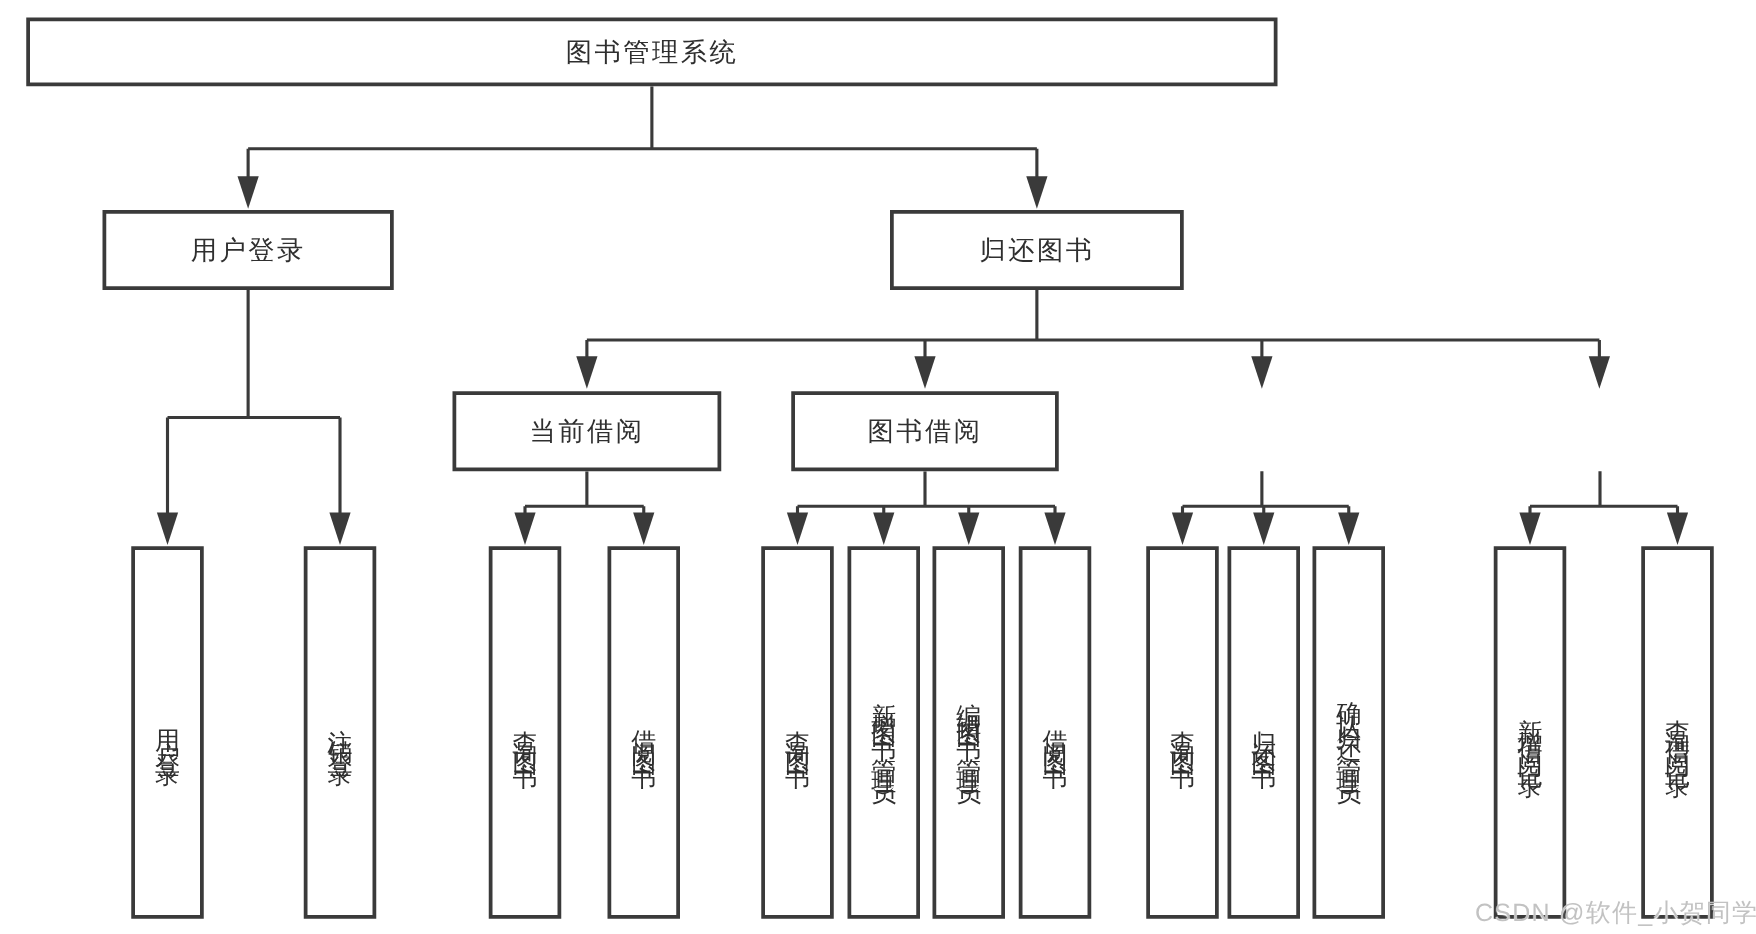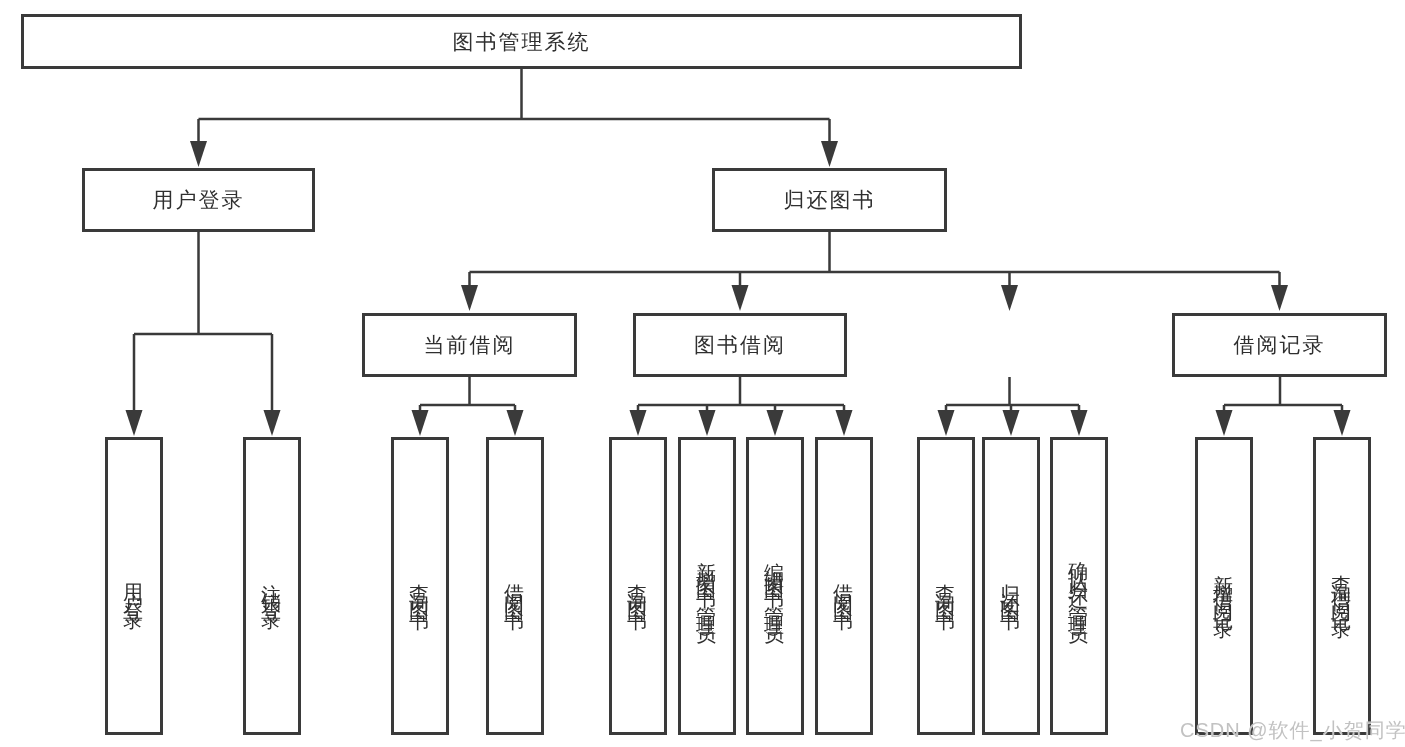--- a/index.html
+++ b/index.html
@@ -98,21 +98,20 @@
     </g>
   </svg>
 
   <div class="box" style="left:21px; top:14px; width:1001px; height:55px;">图书管理系统</div>
 
   <div class="box" style="left:82px; top:168px; width:233px; height:64px;">用户登录</div>
   <div class="box" style="left:712px; top:168px; width:235px; height:64px;">归还图书</div>
 
   <div class="box" style="left:362px; top:313px; width:215px; height:64px;">当前借阅</div>
   <div class="box" style="left:633px; top:313px; width:214px; height:64px;font-family:Liberation Serif, serif;">图书借阅</div>
-  <div class="box" style="left:1172px; top:313px; width:215px; height:64px;">借阅记录</div>
 
   <div class="vbox" style="left:105px;">用户登录</div>
   <div class="vbox" style="left:243px;">注销登录</div>
 
   <div class="vbox" style="left:391px;">查询图书</div>
   <div class="vbox" style="left:486px;">借阅图书</div>
 
   <div class="vbox" style="left:609px;">查询图书</div>
   <div class="vbox" style="left:678px;">新增图书（管理员）</div>
   <div class="vbox" style="left:746px;">编辑图书（管理员）</div>

